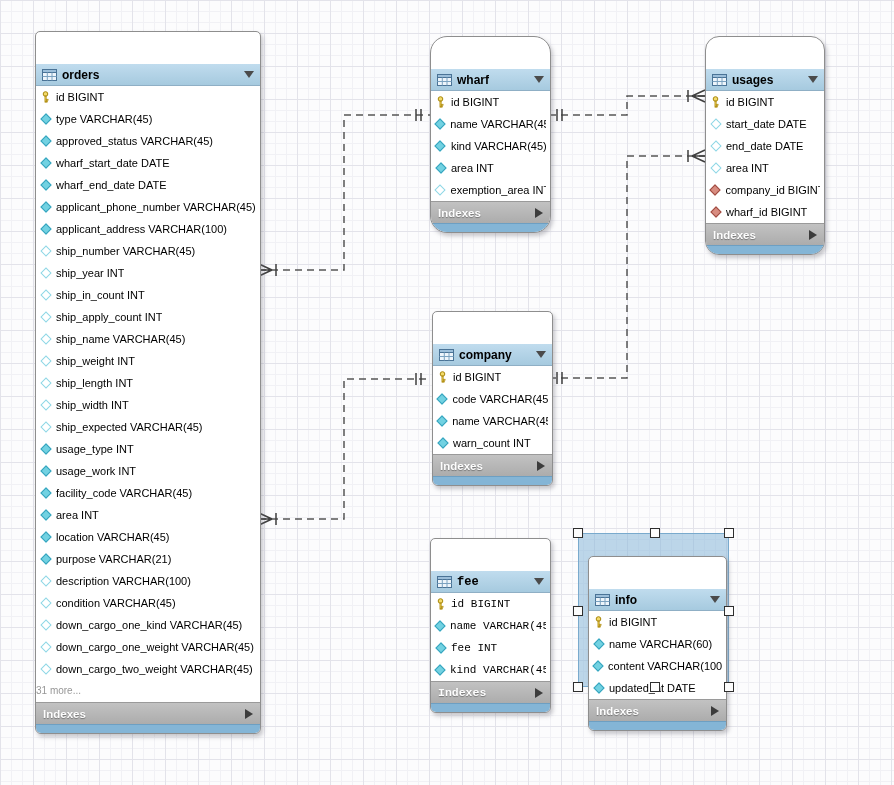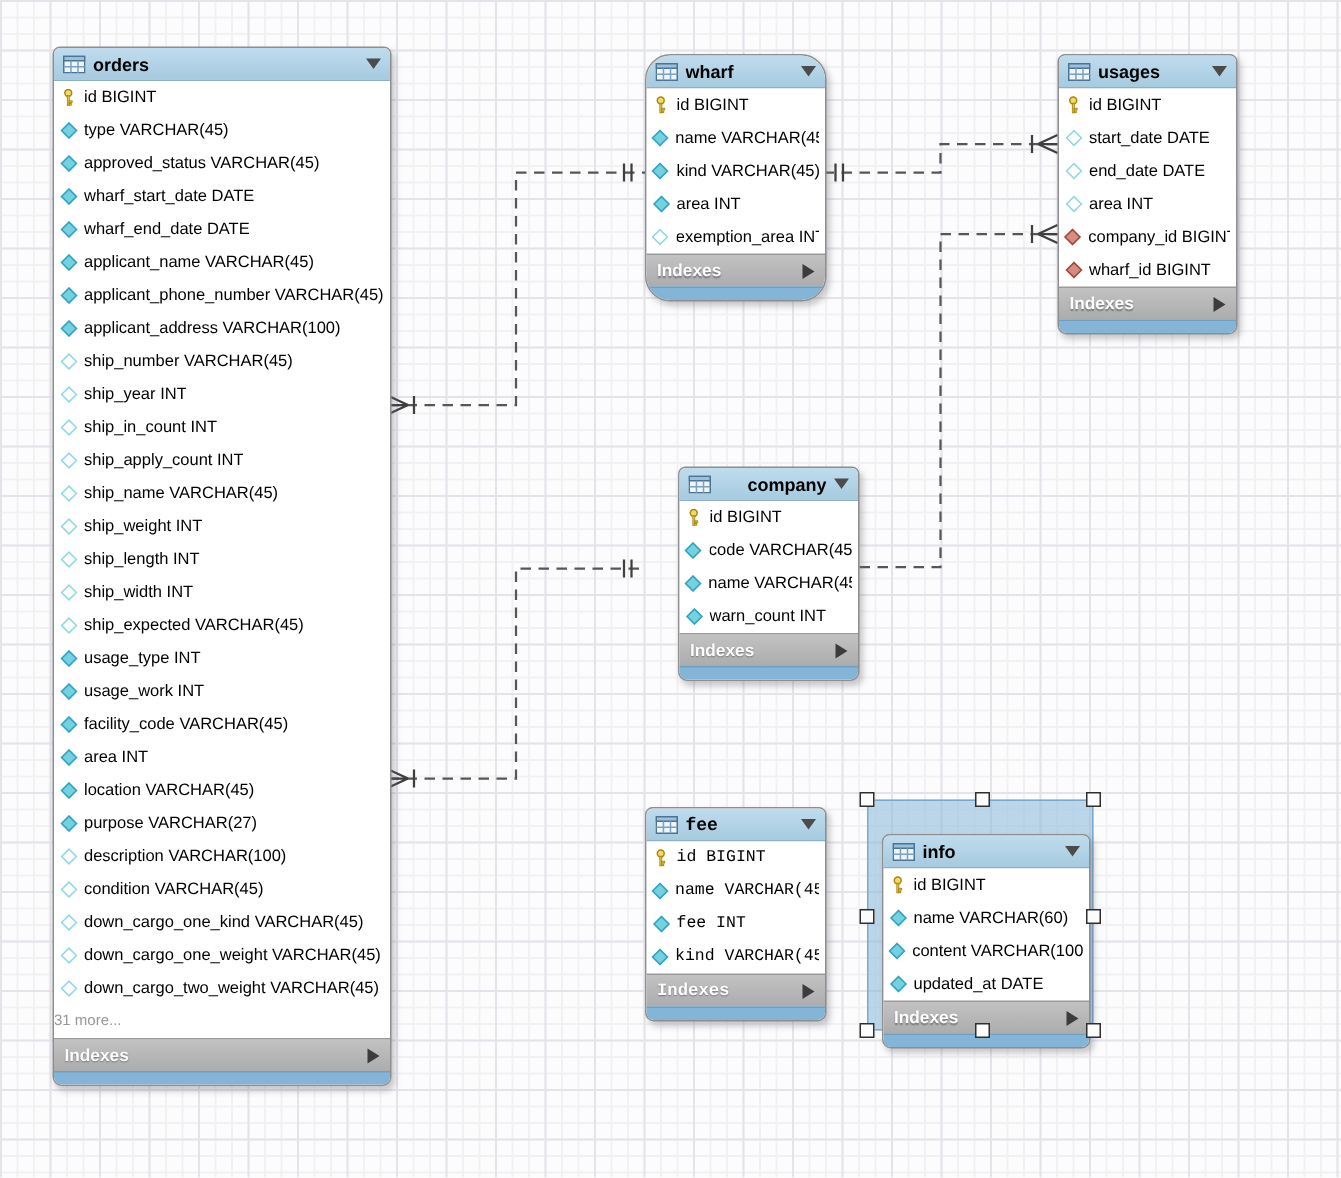--- a/index.html
+++ b/index.html
@@ -26,21 +26,21 @@
   
   .db-table{
     position:absolute;z-index:3;
     border:1px solid #8e8e8e;border-radius:5px 5px 6px 6px;
     background:#fff;overflow:hidden;
     box-shadow:2px 3px 4px rgba(110,110,120,.38);
   }
   .tbl-header{
     height:22px;display:flex;align-items:center;gap:5px;padding:0 6px;
     background:linear-gradient(#c0dcee,#a6cadf);
-    border-bottom:1px solid #8fafc5;box-sizing:border-box;
+    border-bottom:1px solid #8fafc5;box-sizing:border-box;margin-top:32px;
   }
   .tbl-ico{display:inline-flex;align-items:center;}
   .tbl-title{flex:1;font-size:12px;font-weight:bold;color:#000;white-space:nowrap;overflow:hidden;}
   .tbl-caret{width:0;height:0;border-left:5px solid transparent;border-right:5px solid transparent;border-top:7px solid #4b4b4b;}
   .tbl-rows{background:#fff;}
   .tbl-row{height:22px;display:flex;align-items:center;gap:5px;padding:0 4px;}
   .col-icon{width:11px;display:inline-flex;justify-content:center;align-items:center;}
   .diamond{width:6px;height:6px;transform:rotate(45deg);display:inline-block;box-sizing:content-box;}
   .diamond.nn{background:#72d2e2;border:1px solid #35a3bd;}
   .diamond.nul{background:#fff;border:1px solid #8ed7e6;}
@@ -153,26 +153,20 @@
         <div class="tbl-row">
     <span class="col-icon">
             <span class="diamond nn"></span>
           </span>
     <span class="col-label">wharf_end_date DATE</span>
   </div>
         <div class="tbl-row">
     <span class="col-icon">
             <span class="diamond nn"></span>
           </span>
-    <span class="col-label">applicant_name VARCHAR(45)</span>
-  </div>
-        <div class="tbl-row">
-    <span class="col-icon">
-            <span class="diamond nn"></span>
-          </span>
     <span class="col-label">applicant_phone_number VARCHAR(45)</span>
   </div>
         <div class="tbl-row">
     <span class="col-icon">
             <span class="diamond nn"></span>
           </span>
     <span class="col-label">applicant_address VARCHAR(100)</span>
   </div>
         <div class="tbl-row">
     <span class="col-icon">
@@ -255,21 +249,21 @@
         <div class="tbl-row">
     <span class="col-icon">
             <span class="diamond nn"></span>
           </span>
     <span class="col-label">location VARCHAR(45)</span>
   </div>
         <div class="tbl-row">
     <span class="col-icon">
             <span class="diamond nn"></span>
           </span>
-    <span class="col-label">purpose VARCHAR(27)</span>
+    <span class="col-label">purpose VARCHAR(21)</span>
   </div>
         <div class="tbl-row">
     <span class="col-icon">
             <span class="diamond nul"></span>
           </span>
     <span class="col-label">description VARCHAR(100)</span>
   </div>
         <div class="tbl-row">
     <span class="col-icon">
             <span class="diamond nul"></span>
@@ -353,21 +347,21 @@
     <span class="col-label">exemption_area INT</span>
   </div>
       </div>
 
     <div class="tbl-footer">
       <span class="idx-label">Indexes</span>
       <span class="idx-arrow"></span>
     </div>
     <div class="tbl-strip"></div>
   </div>
-    <div class="db-table" style="left: 705px; top: 36px; width: 118px;">
+    <div class="db-table" style="left: 705px; top: 36px; width: 118px; border-radius: 14px;">
     <div class="tbl-header">
       <span class="tbl-ico">
           <svg width="15" height="12" viewBox="0 0 15 12">
     <rect x="0.5" y="0.5" width="14" height="11" fill="#eef5fb" stroke="#4a7396"></rect>
     <rect x="0.5" y="0.5" width="14" height="3" fill="#9dbfda" stroke="#4a7396"></rect>
     <line x1="5.3" y1="3.5" x2="5.3" y2="11.5" stroke="#7ba2c0"></line>
     <line x1="10" y1="3.5" x2="10" y2="11.5" stroke="#7ba2c0"></line>
     <line x1="0.5" y1="7.5" x2="14.5" y2="7.5" stroke="#7ba2c0"></line>
   </svg>
         </span>
@@ -417,21 +411,21 @@
     <span class="col-label">wharf_id BIGINT</span>
   </div>
       </div>
 
     <div class="tbl-footer">
       <span class="idx-label">Indexes</span>
       <span class="idx-arrow"></span>
     </div>
     <div class="tbl-strip"></div>
   </div>
-    <div class="db-table" style="left: 452px; top: 311px; width: 119px; text-align: right;">
+    <div class="db-table" style="left: 432px; top: 311px; width: 119px;">
     <div class="tbl-header">
       <span class="tbl-ico">
           <svg width="15" height="12" viewBox="0 0 15 12">
     <rect x="0.5" y="0.5" width="14" height="11" fill="#eef5fb" stroke="#4a7396"></rect>
     <rect x="0.5" y="0.5" width="14" height="3" fill="#9dbfda" stroke="#4a7396"></rect>
     <line x1="5.3" y1="3.5" x2="5.3" y2="11.5" stroke="#7ba2c0"></line>
     <line x1="10" y1="3.5" x2="10" y2="11.5" stroke="#7ba2c0"></line>
     <line x1="0.5" y1="7.5" x2="14.5" y2="7.5" stroke="#7ba2c0"></line>
   </svg>
         </span>

